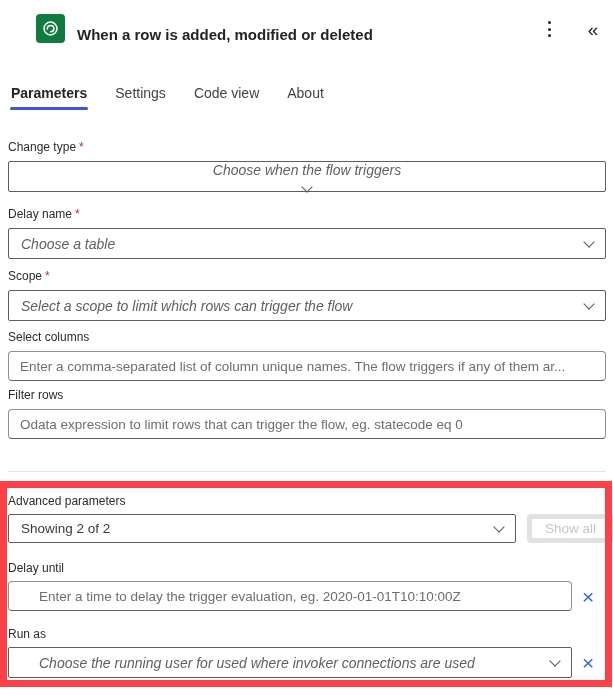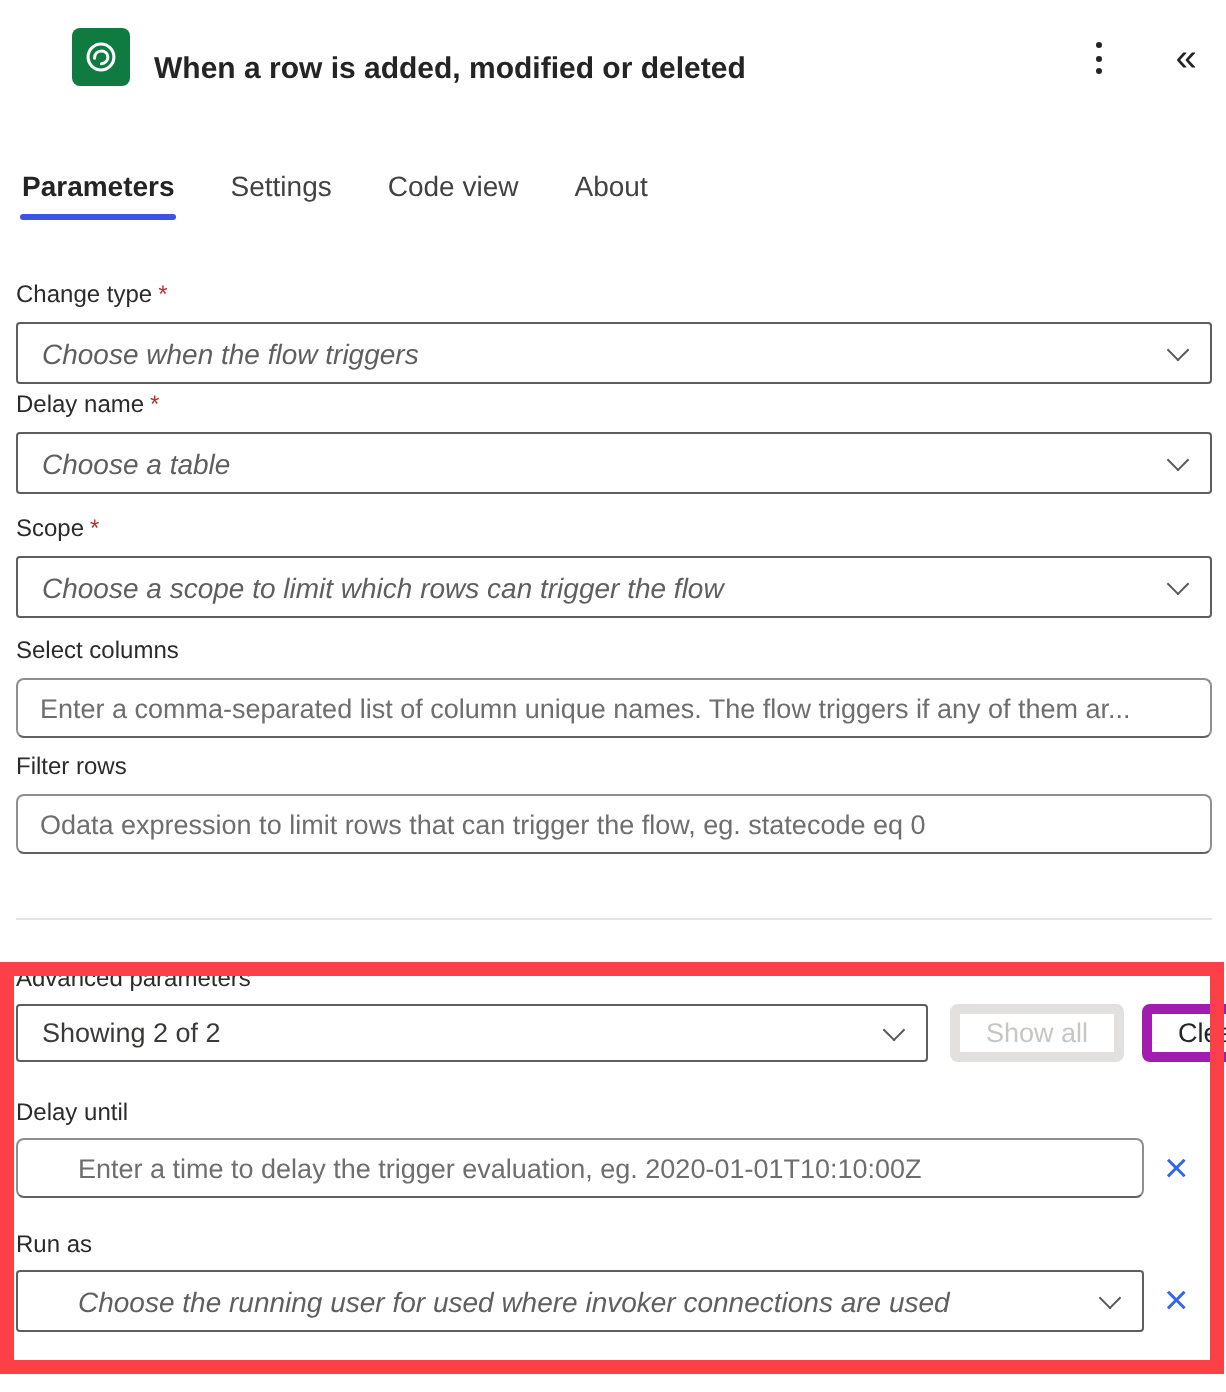--- a/index.html
+++ b/index.html
@@ -44,25 +44,25 @@
   }
   .dropdown .ph{font-style:italic;color:#5f5f5f;font-size:14px;flex:1;white-space:nowrap;overflow:hidden;}
   .dropdown .val{color:#3b3a39;font-size:13.5px;flex:1;white-space:nowrap;overflow:hidden;}
   .chev{width:8px;height:8px;border-right:1.5px solid #5a5a5a;border-bottom:1.5px solid #5a5a5a;
     transform:rotate(45deg);margin-top:-4px;flex:0 0 auto;}
   .text-input{
     width:100%;height:30px;border:1px solid var(--border-input);border-bottom-color:#616161;
     border-radius:4px;padding:0 11px;font-size:13.5px;font-family:inherit;color:#242424;background:#fff;
   }
   .text-input::placeholder{color:#6e6e6e;opacity:1;}
-  .m1{margin-bottom:2px;} .m2{margin-bottom:9px;justify-content:center;} .m3{margin-bottom:8px;} .m4{margin-bottom:6px;}
+  .m1{margin-bottom:14px;flex-direction:column;} .m2{margin-bottom:9px;justify-content:center;} .m3{margin-bottom:8px;} .m4{margin-bottom:6px;}
   .divider{height:1px;background:#e3e3e3;margin-top:32px;margin-bottom:21px;}
   
   .adv-row{display:flex;align-items:center;margin-top:4px;}
-  .adv-dropdown{width:456px;height:29px;flex:0 0 auto;}
+  .adv-dropdown{width:508px;height:29px;flex:0 0 auto;}
   .btn{height:29px;padding:0 13px;border:5px solid #a21caf;border-radius:4px;background:#fff;
     font-size:13.5px;color:#242424;font-family:inherit;cursor:pointer;white-space:nowrap;}
   .btn.show-all{margin-left:11px;color:#c8c6c4;border-color:#e3e1df;cursor:default;}
   .btn.clear-all{margin-left:9px;}
   .removable-row{display:flex;align-items:center;}
   .removable-row .ctrl{width:564px;flex:0 0 auto;padding-left:30px;}
   .remove-btn{background:none;border:none;cursor:pointer;margin-left:8px;
     color:var(--remove-blue);font-size:21px;line-height:1;font-family:inherit;padding:2px;}
   .mt-delay{margin-top:17px;} .mt-run{margin-top:15px;}
   .lbl-tight{margin-bottom:5px;}
@@ -117,21 +117,21 @@
   </div>
   <div class="dropdown m2">
     <span class="ph">Choose a table</span>
     <span class="chev"></span>
   </div>
 
   <div class="field-label">
     <span>Scope</span><span class="req">*</span>
   </div>
   <div class="dropdown m3">
-    <span class="ph">Choose a scope to limit which rows can trigger the flow</span>
+    <span class="ph">Select a scope to limit which rows can trigger the flow</span>
     <span class="chev"></span>
   </div>
 
   <div class="field-label">Select columns</div>
   <div class="m4">
     <input class="text-input" type="text" placeholder="Enter a comma-separated list of column unique names. The flow triggers if any of them ar..." style="">
   </div>
 
   <div class="field-label">Filter rows</div>
   <div>

